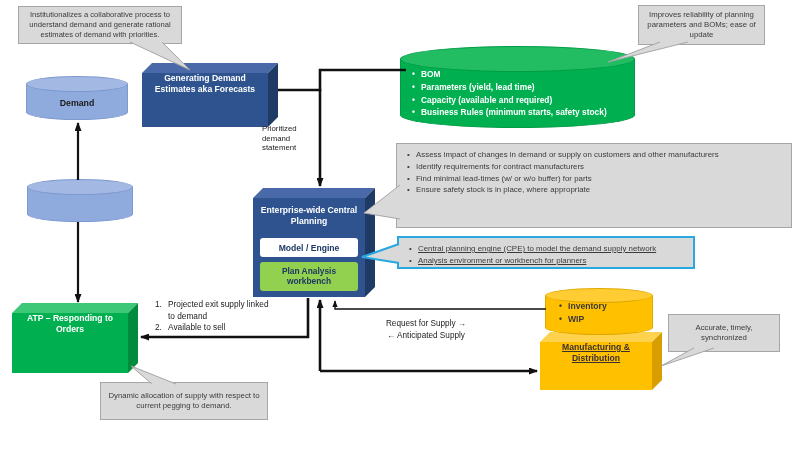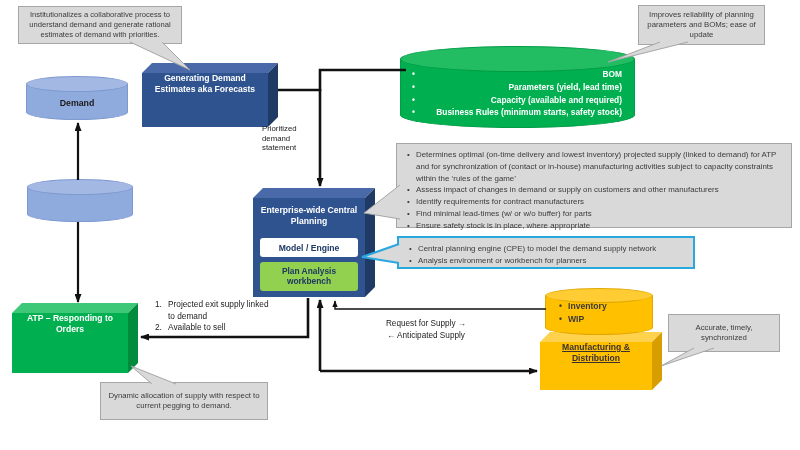--- a/index.html
+++ b/index.html
@@ -64,21 +64,21 @@
     <div class="ct"></div>
     <div class="cr"></div>
     <div class="cf">
       <div class="cube-label" style="width:116px;">Generating Demand Estimates aka Forecasts</div>
     </div>
   </div>
 
   <div class="cyl" style="left:400px;top:46px;width:235px;height:82px;--e:26px;--fl:#00B050;--ft:#22BD62;--bd:#009C46;">
     <div class="cyl-top"></div>
     <div class="cyl-body"></div>
-    <div class="cyl-items" style="left:8px;right:13px;top:22px;color:#fff;font-size:8.4px;line-height:12.8px;text-align:right;">
+    <div class="cyl-items" style="left:8px;right:13px;top:22px;color:#fff;font-size:8.4px;line-height:12.8px;">
       <div class="b">BOM</div>
       <div class="b">Parameters (yield, lead time)</div>
       <div class="b">Capacity (available and required)</div>
       <div class="b">Business Rules (minimum starts, safety stock)</div>
     </div>
   </div>
 
   <div class="co" style="left:638px;top:5px;width:127px;height:40px;">Improves reliability of planning parameters and BOMs; ease of update</div>
 
   <div class="small-label" style="left:262px;top:124px;width:52px;">Prioritized demand statement</div>
@@ -87,28 +87,27 @@
     <div class="ct"></div>
     <div class="cr"></div>
     <div class="cf" style="display:block;">
       <div class="cube-label" style="margin-top:7px;">Enterprise-wide Central Planning</div>
       <div class="inner-box" style="top:40px;height:19px;background:#fff;font-size:8.6px;">Model / Engine</div>
       <div class="inner-box" style="top:64px;height:29px;background:#92D050;font-size:8.4px;line-height:1.15;">Plan Analysis workbench</div>
     </div>
   </div>
 
   <div class="co-list" style="left:396px;top:143px;width:396px;height:85px;">
-    <div class="b">Determines optimal (on-time delivery and lowest inventory) projected supply (linked to demand) for ATP and for synchronization of (contact or in-house) manufacturing activities subject to capacity constraints within the ‘rules of the game’</div>
     <div class="b">Assess impact of changes in demand or supply on customers and other manufacturers</div>
     <div class="b">Identify requirements for contract manufacturers</div>
     <div class="b">Find minimal lead-times (w/ or w/o buffer) for parts</div>
     <div class="b">Ensure safety stock is in place, where appropriate</div>
   </div>
 
-  <div class="co-list co-blue" style="left:397px;top:236px;width:298px;height:33px;">
+  <div class="co-list co-blue" style="left:397px;top:236px;width:298px;height:33px;text-decoration:underline;">
     <div class="b">Central planning engine (CPE) to model the demand supply network</div>
     <div class="b">Analysis environment or workbench for planners</div>
   </div>
 
   <div class="cyl" style="left:545px;top:288px;width:108px;height:47px;--e:15px;--fl:#FFC000;--ft:#FFCD33;--bd:#E0A800;">
     <div class="cyl-top"></div>
     <div class="cyl-body"></div>
     <div class="cyl-items" style="left:10px;right:2px;top:12px;color:#3B3838;font-size:8.6px;line-height:12.5px;">
       <div class="b">Inventory</div>
       <div class="b">WIP</div>

